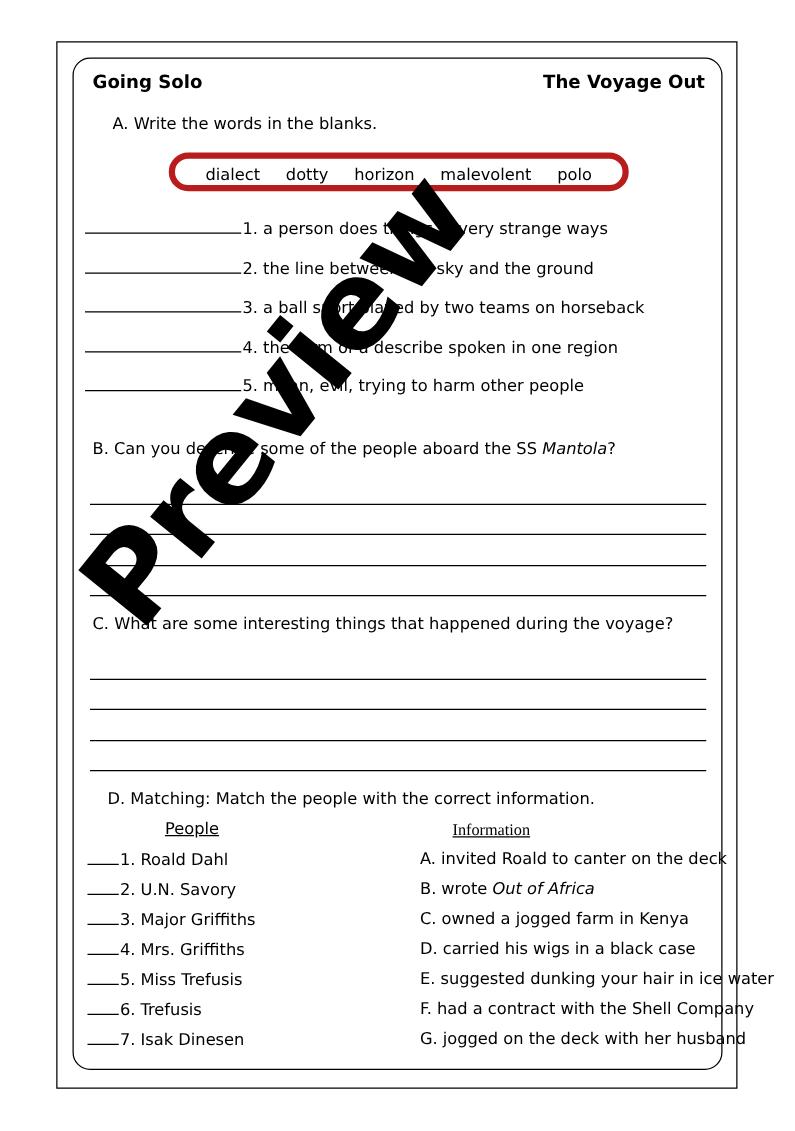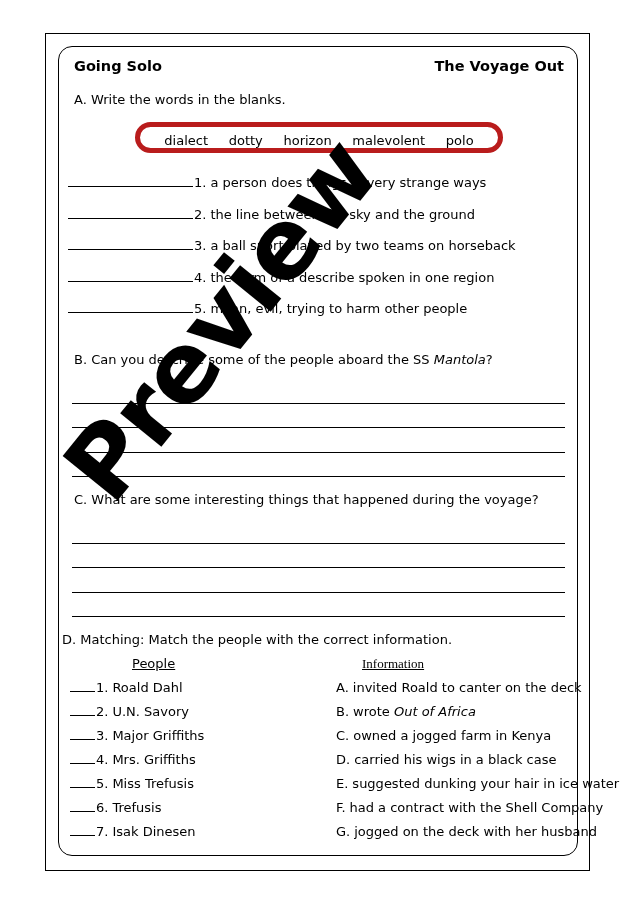--- a/index.html
+++ b/index.html
@@ -59,21 +59,21 @@
     display: flex;
     justify-content: space-between;
     align-items: baseline;
     font-weight: bold;
     font-size: 14.5px;
   }
 
   
   .sec-a-prompt {
     position: absolute;
-    left: 16px;
+    left: 32px;
     top: 46px;
     font-size: 13px;
   }
 
   .wordbank {
     position: absolute;
     left: 77px;
     top: 76px;
     width: 368px;
     height: 31px;
@@ -128,21 +128,21 @@
   .answer-lines.b { top: 333px; }
   .answer-lines.c { top: 473px; }
   .answer-line {
     height: 23.5px;
     border-bottom: 1px solid #000000;
   }
 
   
   .sec-d-prompt {
     position: absolute;
-    left: 4px;
+    left: 28px;
     top: 586px;
     font-size: 13px;
     white-space: nowrap;
   }
   .match-headers {
     position: absolute;
     top: 610px;
     left: 16px;
     width: 490px;
     font-size: 13px;

